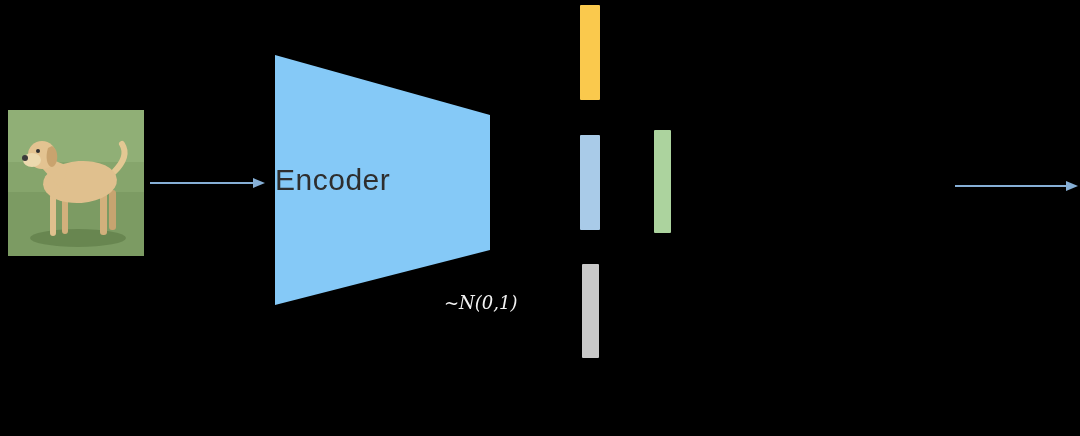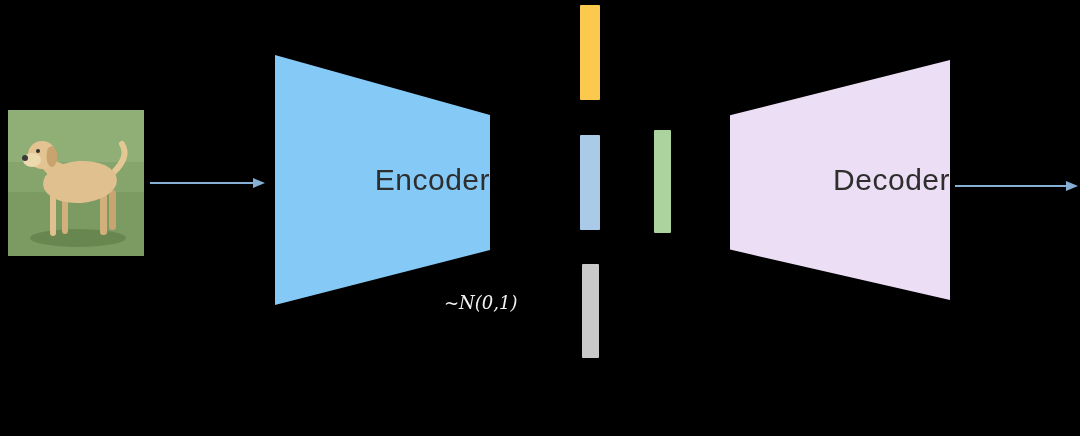--- a/index.html
+++ b/index.html
@@ -16,21 +16,21 @@
   
   #dog-photo {
     left: 8px; top: 110px;
     width: 136px; height: 146px;
   }
 
   
   .trapezoid {
     display: flex;
     align-items: center;
-    justify-content: flex-end;
+    justify-content: flex-start;
   }
   #encoder-trapezoid {
     left: 275px; top: 55px;
     width: 215px; height: 250px;
     clip-path: polygon(0% 0%, 100% 24%, 100% 78%, 0% 100%);
   }
   #decoder-trapezoid {
     left: 730px; top: 60px;
     width: 220px; height: 240px;
     clip-path: polygon(0% 23%, 100% 0%, 100% 100%, 0% 79%);
@@ -95,22 +95,19 @@
     <span class="block-label">Encoder</span>
   </div>
 
   <div id="noise-label" class="abs">~N(0,1)</div>
 
   <div id="bar-yellow" class="abs latent-bar" style="background-color: rgb(250, 201, 77);"></div>
   <div id="bar-blue" class="abs latent-bar" style="background-color: rgb(169, 203, 232);"></div>
   <div id="bar-green" class="abs latent-bar" style="background-color: rgb(172, 211, 158);"></div>
   <div id="bar-gray" class="abs latent-bar" style="background-color: rgb(201, 201, 201);"></div>
 
-  <div id="decoder-trapezoid" class="abs trapezoid" style="background-color: rgb(235, 222, 245);">
-    <span class="block-label">Decoder</span>
-  </div>
 
   <svg id="arrow-output" class="abs" width="124" height="14" viewBox="0 0 124 14" aria-hidden="true">
     <line x1="0" y1="7" x2="112" y2="7" stroke-width="2" stroke="#86AFD6"></line>
     <polygon points="111,2 123,7 111,12" fill="#86AFD6"></polygon>
   </svg>
 
 </div>
 
 </body></html>

